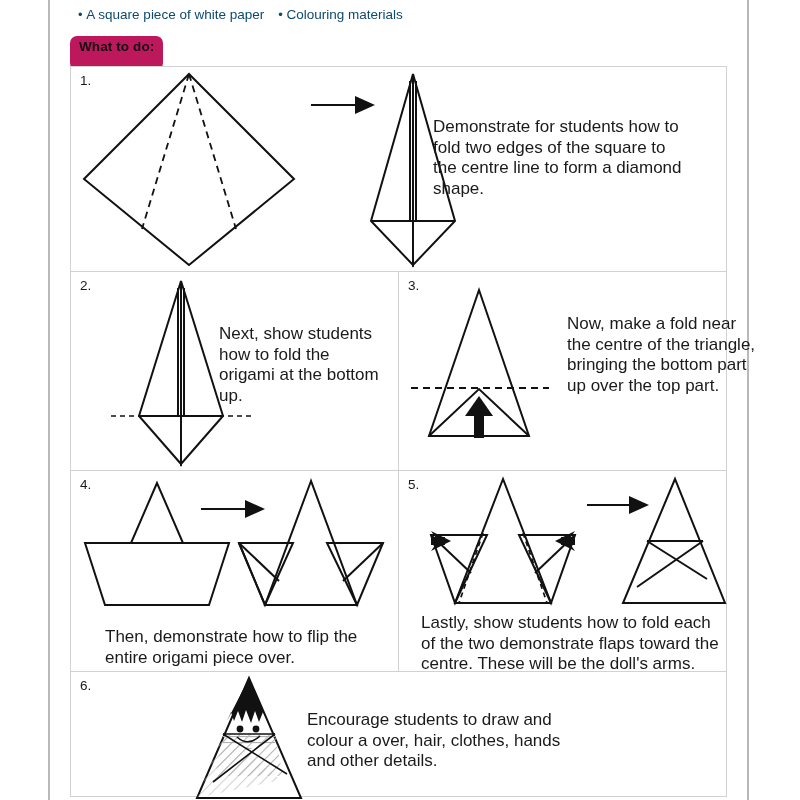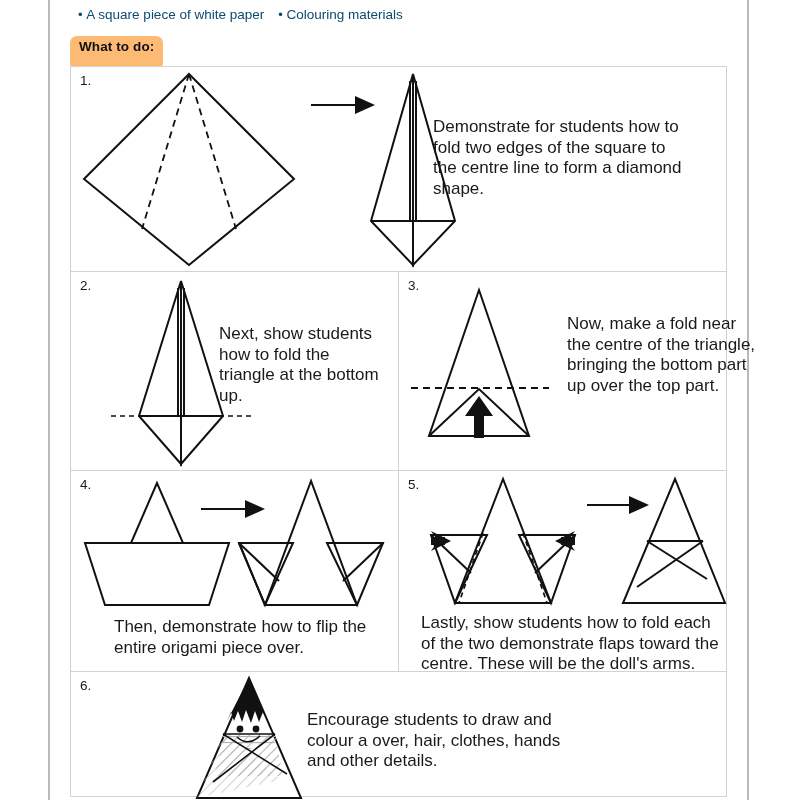--- a/index.html
+++ b/index.html
@@ -38,21 +38,21 @@
     color: #0c4a6e;
   }
   .materials .bullet-item { margin-right: 14px; }
   .materials .dot { font-size: 13px; }
 
   
   .section-badge {
     position: absolute;
     left: 70px;
     top: 36px;
-    background: #fdba74;
+    background: #be185d;
     border-radius: 7px;
     padding: 3px 9px 16px 9px;
     font-size: 13.5px;
     font-weight: bold;
     color: #111;
     letter-spacing: .1px;
   }
 
   
   .steps-table {
@@ -147,21 +147,21 @@
           <svg width="180" height="192" viewBox="0 0 180 192">
             <polygon class="ln" points="88,5 46,140 88,188"></polygon>
             <polygon class="ln" points="88,5 88,188 130,140"></polygon>
             <line class="ln" x1="46" y1="140" x2="130" y2="140"></line>
             <line class="ln" x1="85" y1="12" x2="85" y2="140"></line>
             <line class="ln" x1="91" y1="12" x2="91" y2="140"></line>
 
             <line class="dash-fine" x1="18" y1="140" x2="158" y2="140"></line>
           </svg>
         </div>
-        <div class="step-text" style="left:148px; top:52px; width:170px;">Next, show students how to fold the triangle at the bottom up.</div>
+        <div class="step-text" style="left:148px; top:52px; width:170px;">Next, show students how to fold the origami at the bottom up.</div>
       </div>
     </td>
 
     <td style="width:329px;">
       <div class="cell-inner" style="height:198px;">
         <span class="step-num">3.</span>
         <div class="diagram" style="left:12px; top:12px;">
           <svg width="180" height="170" viewBox="0 0 180 170">
 
             <polygon class="ln" points="68,6 18,152 118,152"></polygon>
@@ -199,21 +199,21 @@
 
             <polygon class="ln" points="232,4 186,128 278,128"></polygon>
             <polyline class="ln" points="160,66 186,128 160,66"></polyline>
             <polygon class="ln" points="160,66 214,66 186,128"></polygon>
             <line class="ln" x1="160" y1="66" x2="200" y2="104"></line>
             <polygon class="ln" points="248,66 304,66 278,128"></polygon>
             <line class="ln" x1="304" y1="66" x2="264" y2="104"></line>
             <line class="ln" x1="186" y1="128" x2="278" y2="128"></line>
           </svg>
         </div>
-        <div class="step-text" style="left:34px; top:146px; width:270px;margin-left:9px;">Then, demonstrate how to flip the entire origami piece over.</div>
+        <div class="step-text" style="left:34px; top:156px; width:270px;">Then, demonstrate how to flip the entire origami piece over.</div>
       </div>
     </td>
 
     <td>
       <div class="cell-inner" style="height:200px;">
         <span class="step-num">5.</span>
         <div class="diagram" style="left:8px; top:4px;">
           <svg width="318" height="136" viewBox="0 0 318 136">
 
             <polygon class="ln" points="96,4 48,128 144,128"></polygon>

